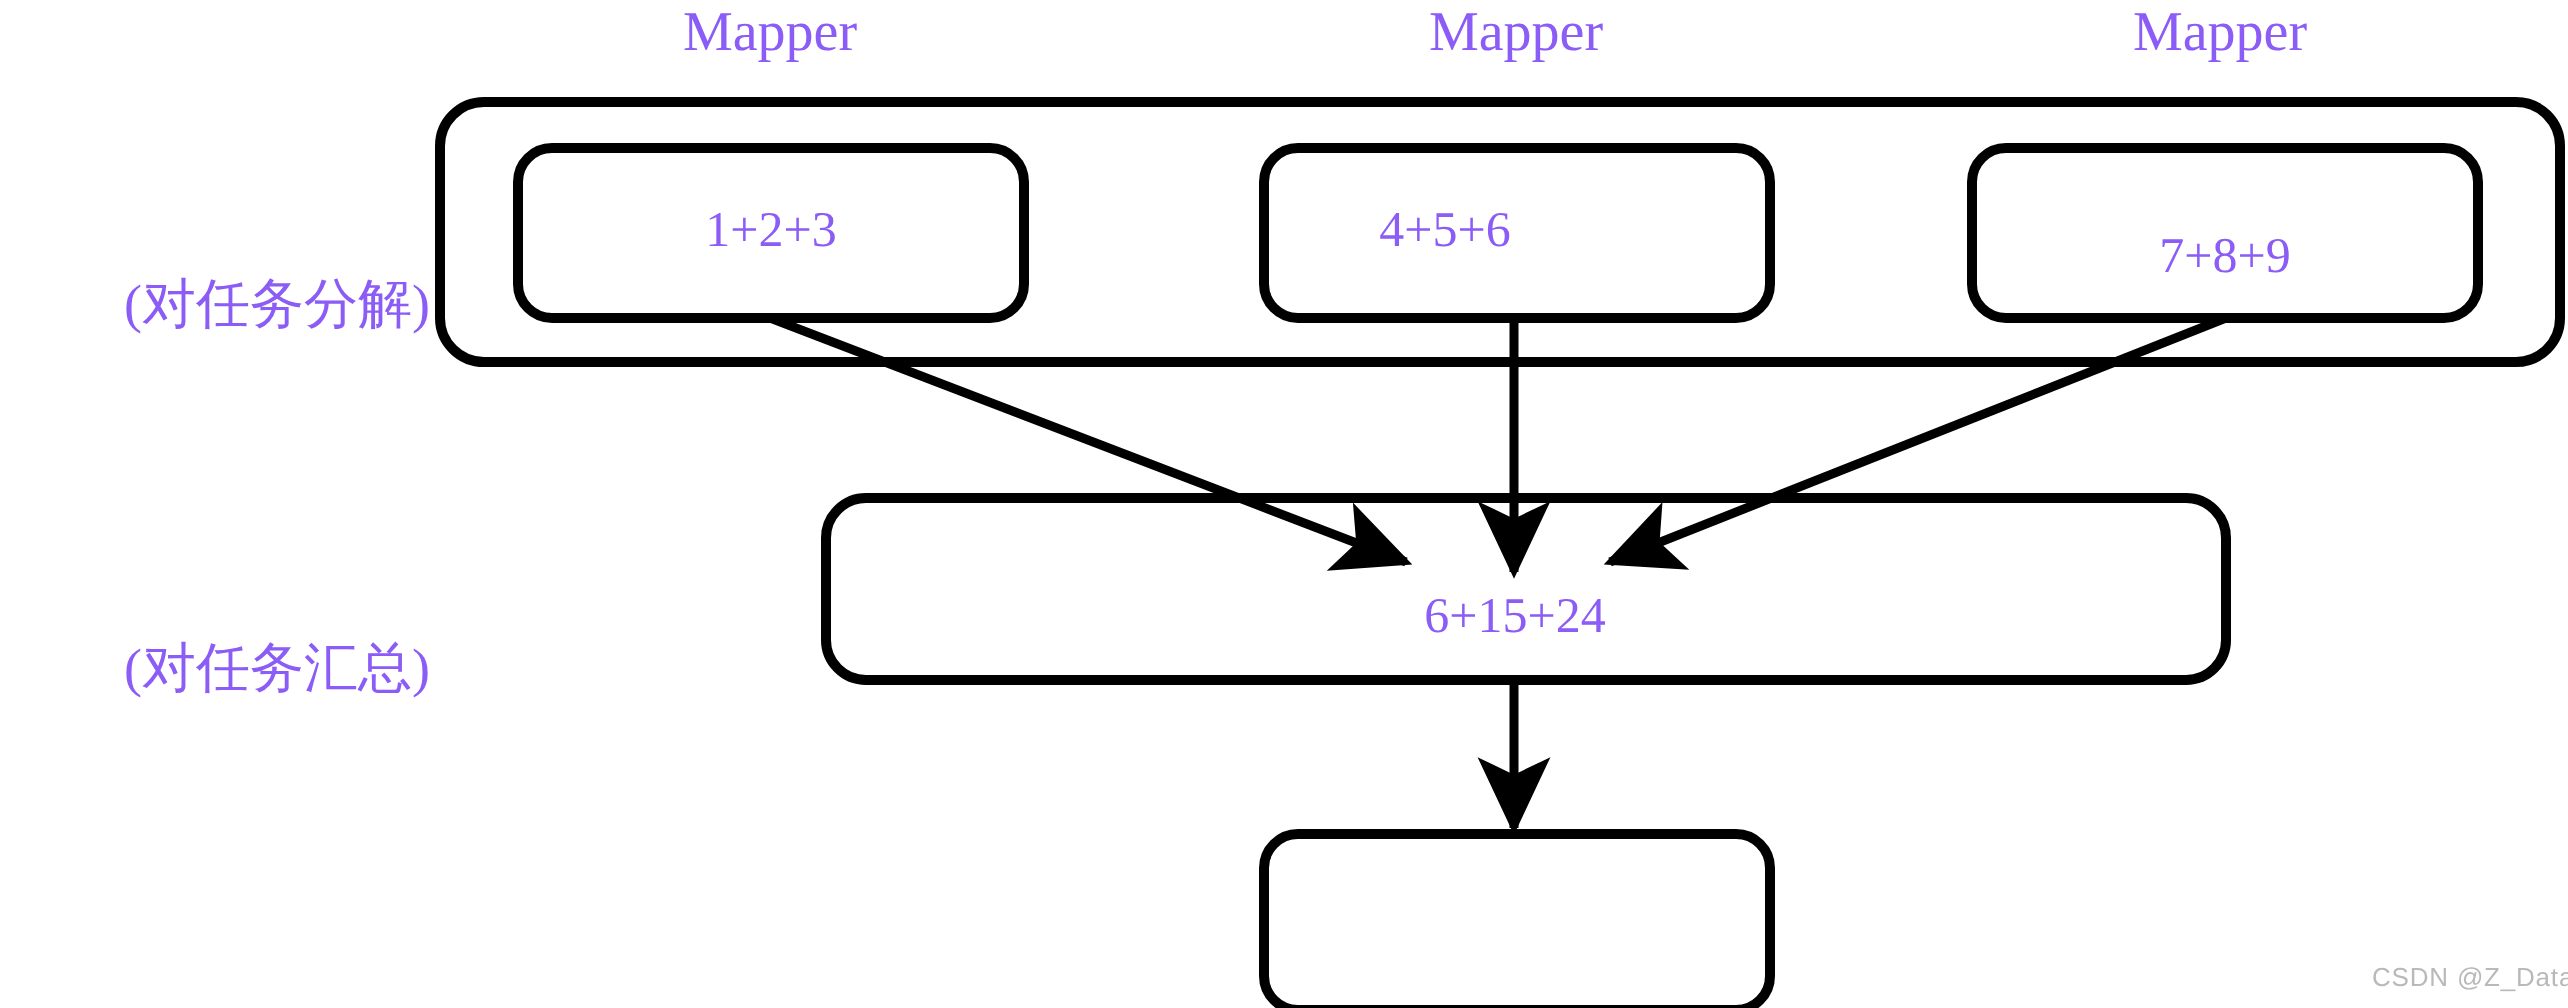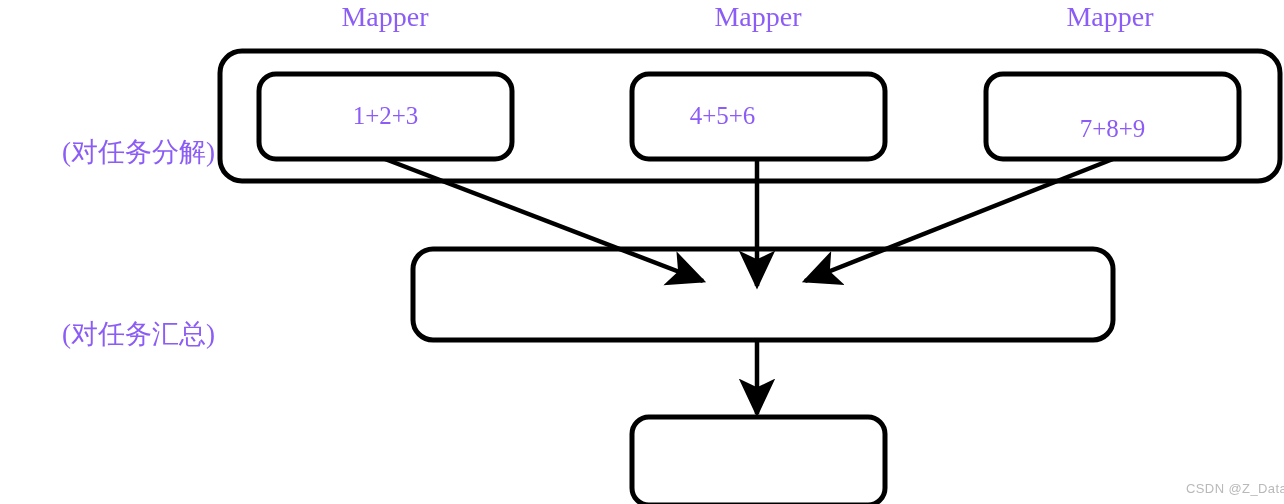--- a/index.html
+++ b/index.html
@@ -97,17 +97,18 @@
   </div>
 
   <div class="txt stage-label" style="left:-15px; top:255px;">
     <span class="l2">(对任务汇总)</span>
   </div>
 
   <div class="txt box-text" style="left:259px; top:101px; width:253px;">1+2+3</div>
   <div class="txt box-text" style="left:596px; top:101px; width:253px;">4+5+6</div>
   <div class="txt box-text" style="left:986px; top:114px; width:253px;">7+8+9</div>
 
+  <div class="txt box-text" style="left:631px; top:294px; width:253px;">6+15+24</div>
 
 
   <div class="watermark" style="left:1186px; top:481px;">CSDN @Z_Data</div>
 
 </div>
 
 </body></html>

